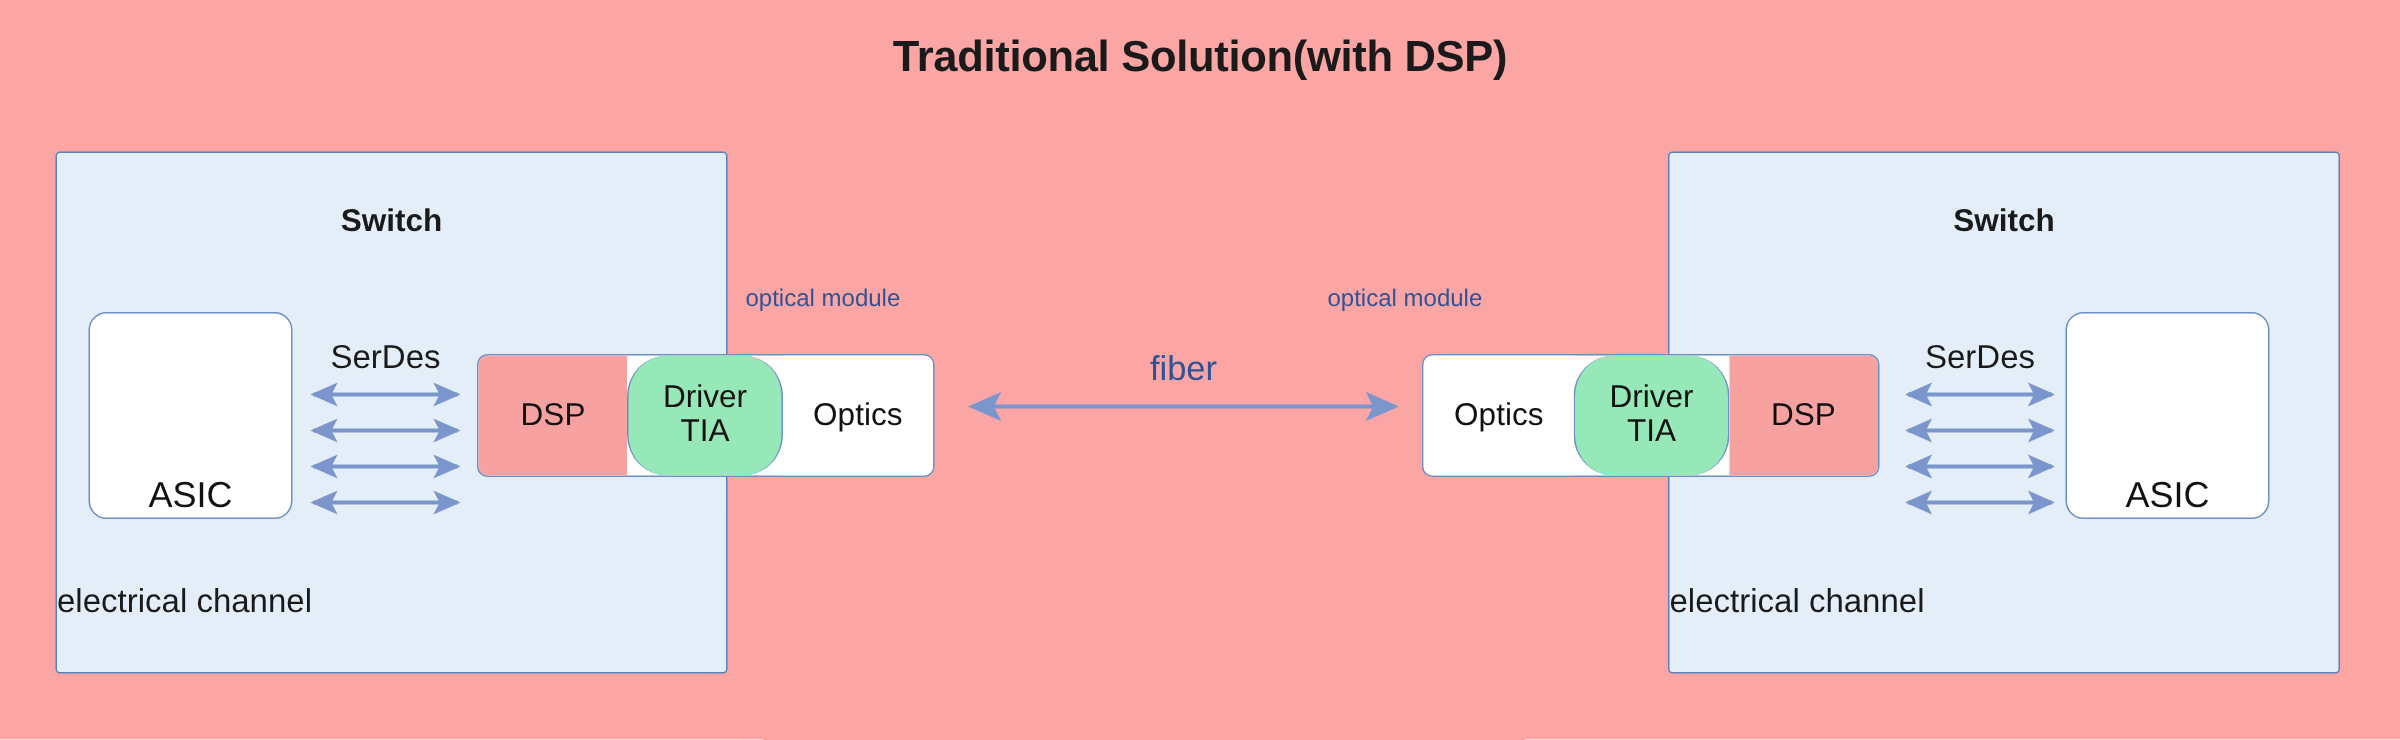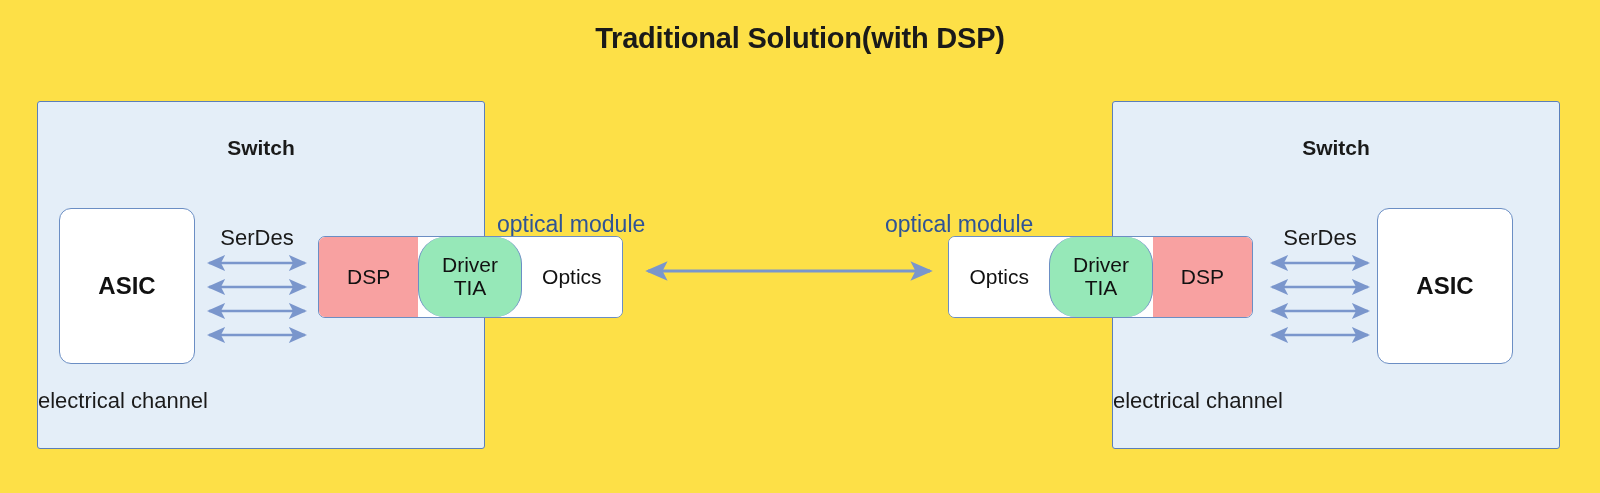--- a/index.html
+++ b/index.html
@@ -7,21 +7,21 @@
     padding: 0;
     background: #ffffff;
   }
   body {
     font-family: "Liberation Sans", "DejaVu Sans", sans-serif;
   }
   #canvas {
     position: relative;
     width: 1600px;
     height: 493px;
-    background: #fde047;
+    background: #fca5a5;
     overflow: hidden;
   }
 
   
   .title {
     position: absolute;
     left: 0;
     top: 22px;
     width: 1600px;
     text-align: center;
@@ -63,31 +63,30 @@
     text-align: left;
     font-size: 22px;
     color: #1a1a1a;
   }
 
   
   .asic-box {
     position: absolute;
     top: 208px;
     width: 136px;
-    height: 156px;
+    height: 138px;
     background: #ffffff;
     border: 1.8px solid #6b8ec4;
     border-radius: 12px;
     box-sizing: border-box;
     display: flex;
-    align-items: center;
+    align-items: flex-end;
     justify-content: center;
     font-size: 24px;
     color: #111111;
-    font-weight: bold;
   }
   .asic-box.left  { left: 59px; }
   .asic-box.right { left: 1377px; }
 
   
   .serdes-group {
     position: absolute;
     top: 208px;
     width: 112px;
     height: 118px;
@@ -148,24 +147,23 @@
   .module-strip.left  .mod-cell.optics { width: 101px; }
 
   .module-strip.right .mod-cell.optics { width: 101px; }
   .module-strip.right .mod-cell.driver { width: 104px; border-left: 1.6px solid #6b8ec4; border-right: 1.6px solid #6b8ec4; }
   .module-strip.right .mod-cell.dsp    { width: 100px; }
 
   
   .optical-caption {
     position: absolute;
     top: 191px;
-    font-size: 23px;
+    font-size: 16px;
     color: #2f5496;
     white-space: nowrap;
-    margin-top: 20px;
   }
   .optical-caption.left  { left: 497px; }
   .optical-caption.right { left: 885px; }
 
   
   .fiber-caption {
     position: absolute;
     top: 232px;
     left: 638px;
     width: 302px;
@@ -227,20 +225,21 @@
     <div class="mod-cell dsp">DSP</div>
     <div class="mod-cell driver">
       <span>
         <span>Driver</span><br>
         <span>TIA</span>
       </span>
     </div>
     <div class="mod-cell optics">Optics</div>
   </div>
 
+  <div class="fiber-caption">fiber</div>
   <div class="fiber-arrow">
     <svg width="302" height="26" viewBox="0 0 302 26">
       <defs>
         <marker id="fR" markerWidth="8" markerHeight="8" refX="7" refY="4" orient="auto">
           <path d="M0,0.5 L8,4 L0,7.5 L1.8,4 Z" fill="#7a96cc"></path>
         </marker>
         <marker id="fL" markerWidth="8" markerHeight="8" refX="1" refY="4" orient="auto">
           <path d="M8,0.5 L0,4 L8,7.5 L6.2,4 Z" fill="#7a96cc"></path>
         </marker>
       </defs>

